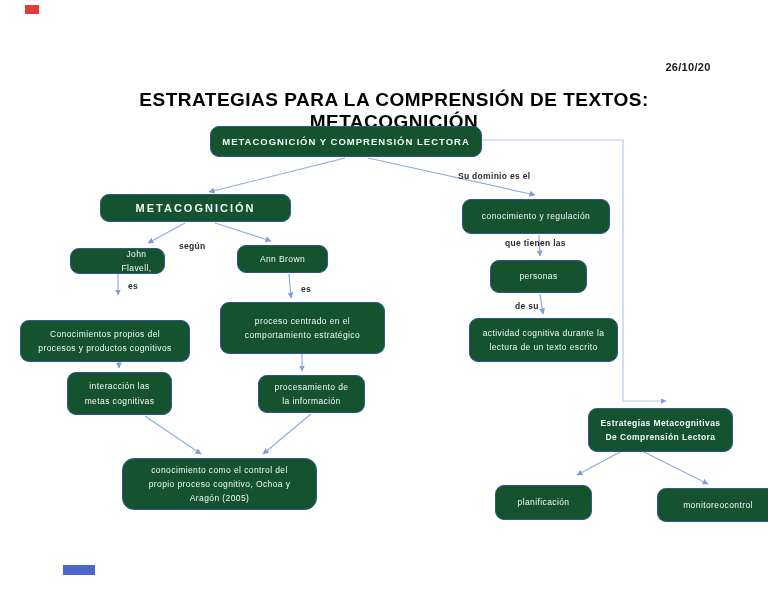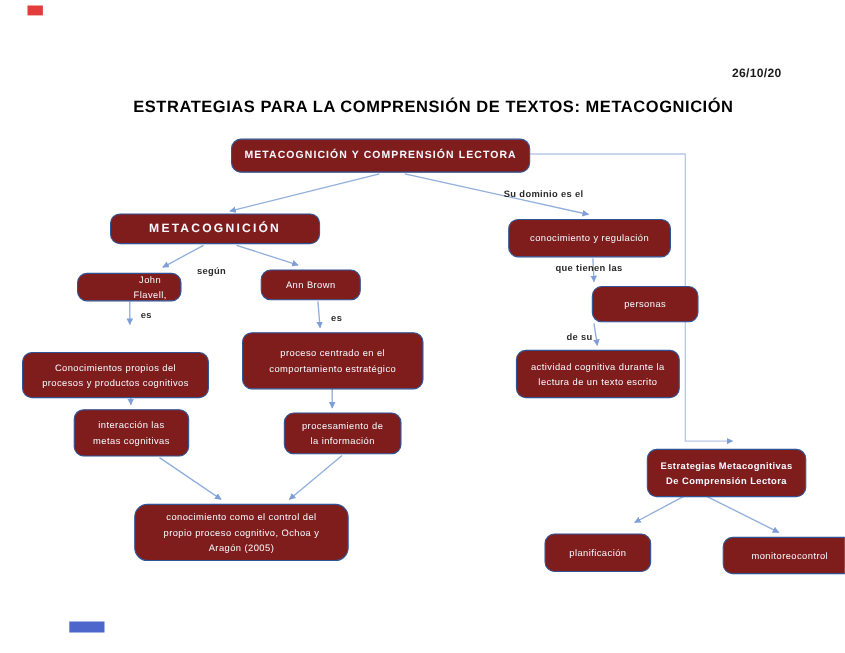--- a/index.html
+++ b/index.html
@@ -6,24 +6,24 @@
   body{
     width:768px;height:594px;position:relative;background:#ffffff;
     font-family:"Liberation Sans","DejaVu Sans",sans-serif;overflow:hidden;
   }
   .date{
     position:absolute;left:648px;top:61px;width:80px;text-align:center;
     font-size:11px;font-weight:700;color:#1a1a1a;letter-spacing:.3px;
   }
   .title{
     position:absolute;left:64px;top:89px;width:660px;text-align:center;
-    font-size:15px;font-weight:700;color:#000;letter-spacing:.5px;
+    font-size:19px;font-weight:700;color:#000;letter-spacing:.5px;
   }
   .node{
-    position:absolute;background:#7f1d1d;border:1px solid #2F5597;border-radius:9px;
+    position:absolute;background:#14532d;border:1px solid #2F5597;border-radius:9px;
     color:#F4F8FE;display:flex;align-items:center;justify-content:center;text-align:center;
     font-size:8.5px;letter-spacing:.4px;line-height:1.65;white-space:pre-line;
     box-sizing:border-box;padding:2px 6px;
   }
   .node.hdr{font-weight:700;font-size:9.5px;letter-spacing:1px;}
   .node.hdr2{font-weight:700;font-size:11px;letter-spacing:2px;}
   .lbl{
     position:absolute;font-size:8.5px;font-weight:700;color:#2b2b2b;
     letter-spacing:.3px;white-space:nowrap;
   }
@@ -85,21 +85,21 @@
 
 <div class="node" style="left:258px;top:375px;width:107px;height:38px;">procesamiento de
 la información</div>
 
 <div class="node" style="left:122px;top:458px;width:195px;height:52px;border-radius:12px;">conocimiento como el control del
 propio proceso cognitivo, Ochoa y
 Aragón (2005)</div>
 
 <div class="node" style="left:462px;top:199px;width:148px;height:35px;">conocimiento y regulación</div>
 
-<div class="node" style="left:490px;top:260px;width:97px;height:33px;margin-left:48px;">personas</div>
+<div class="node" style="left:490px;top:260px;width:97px;height:33px;">personas</div>
 
 <div class="node" style="left:469px;top:318px;width:149px;height:44px;">actividad cognitiva durante la
 lectura de un texto escrito</div>
 
 <div class="node" style="left:588px;top:408px;width:145px;height:44px;font-weight:bold;">Estrategias Metacognitivas
 De Comprensión Lectora</div>
 
 <div class="node" style="left:495px;top:485px;width:97px;height:35px;">planificación</div>
 
 <div class="node" style="left:657px;top:488px;width:122px;height:34px;">monitoreocontrol</div>

